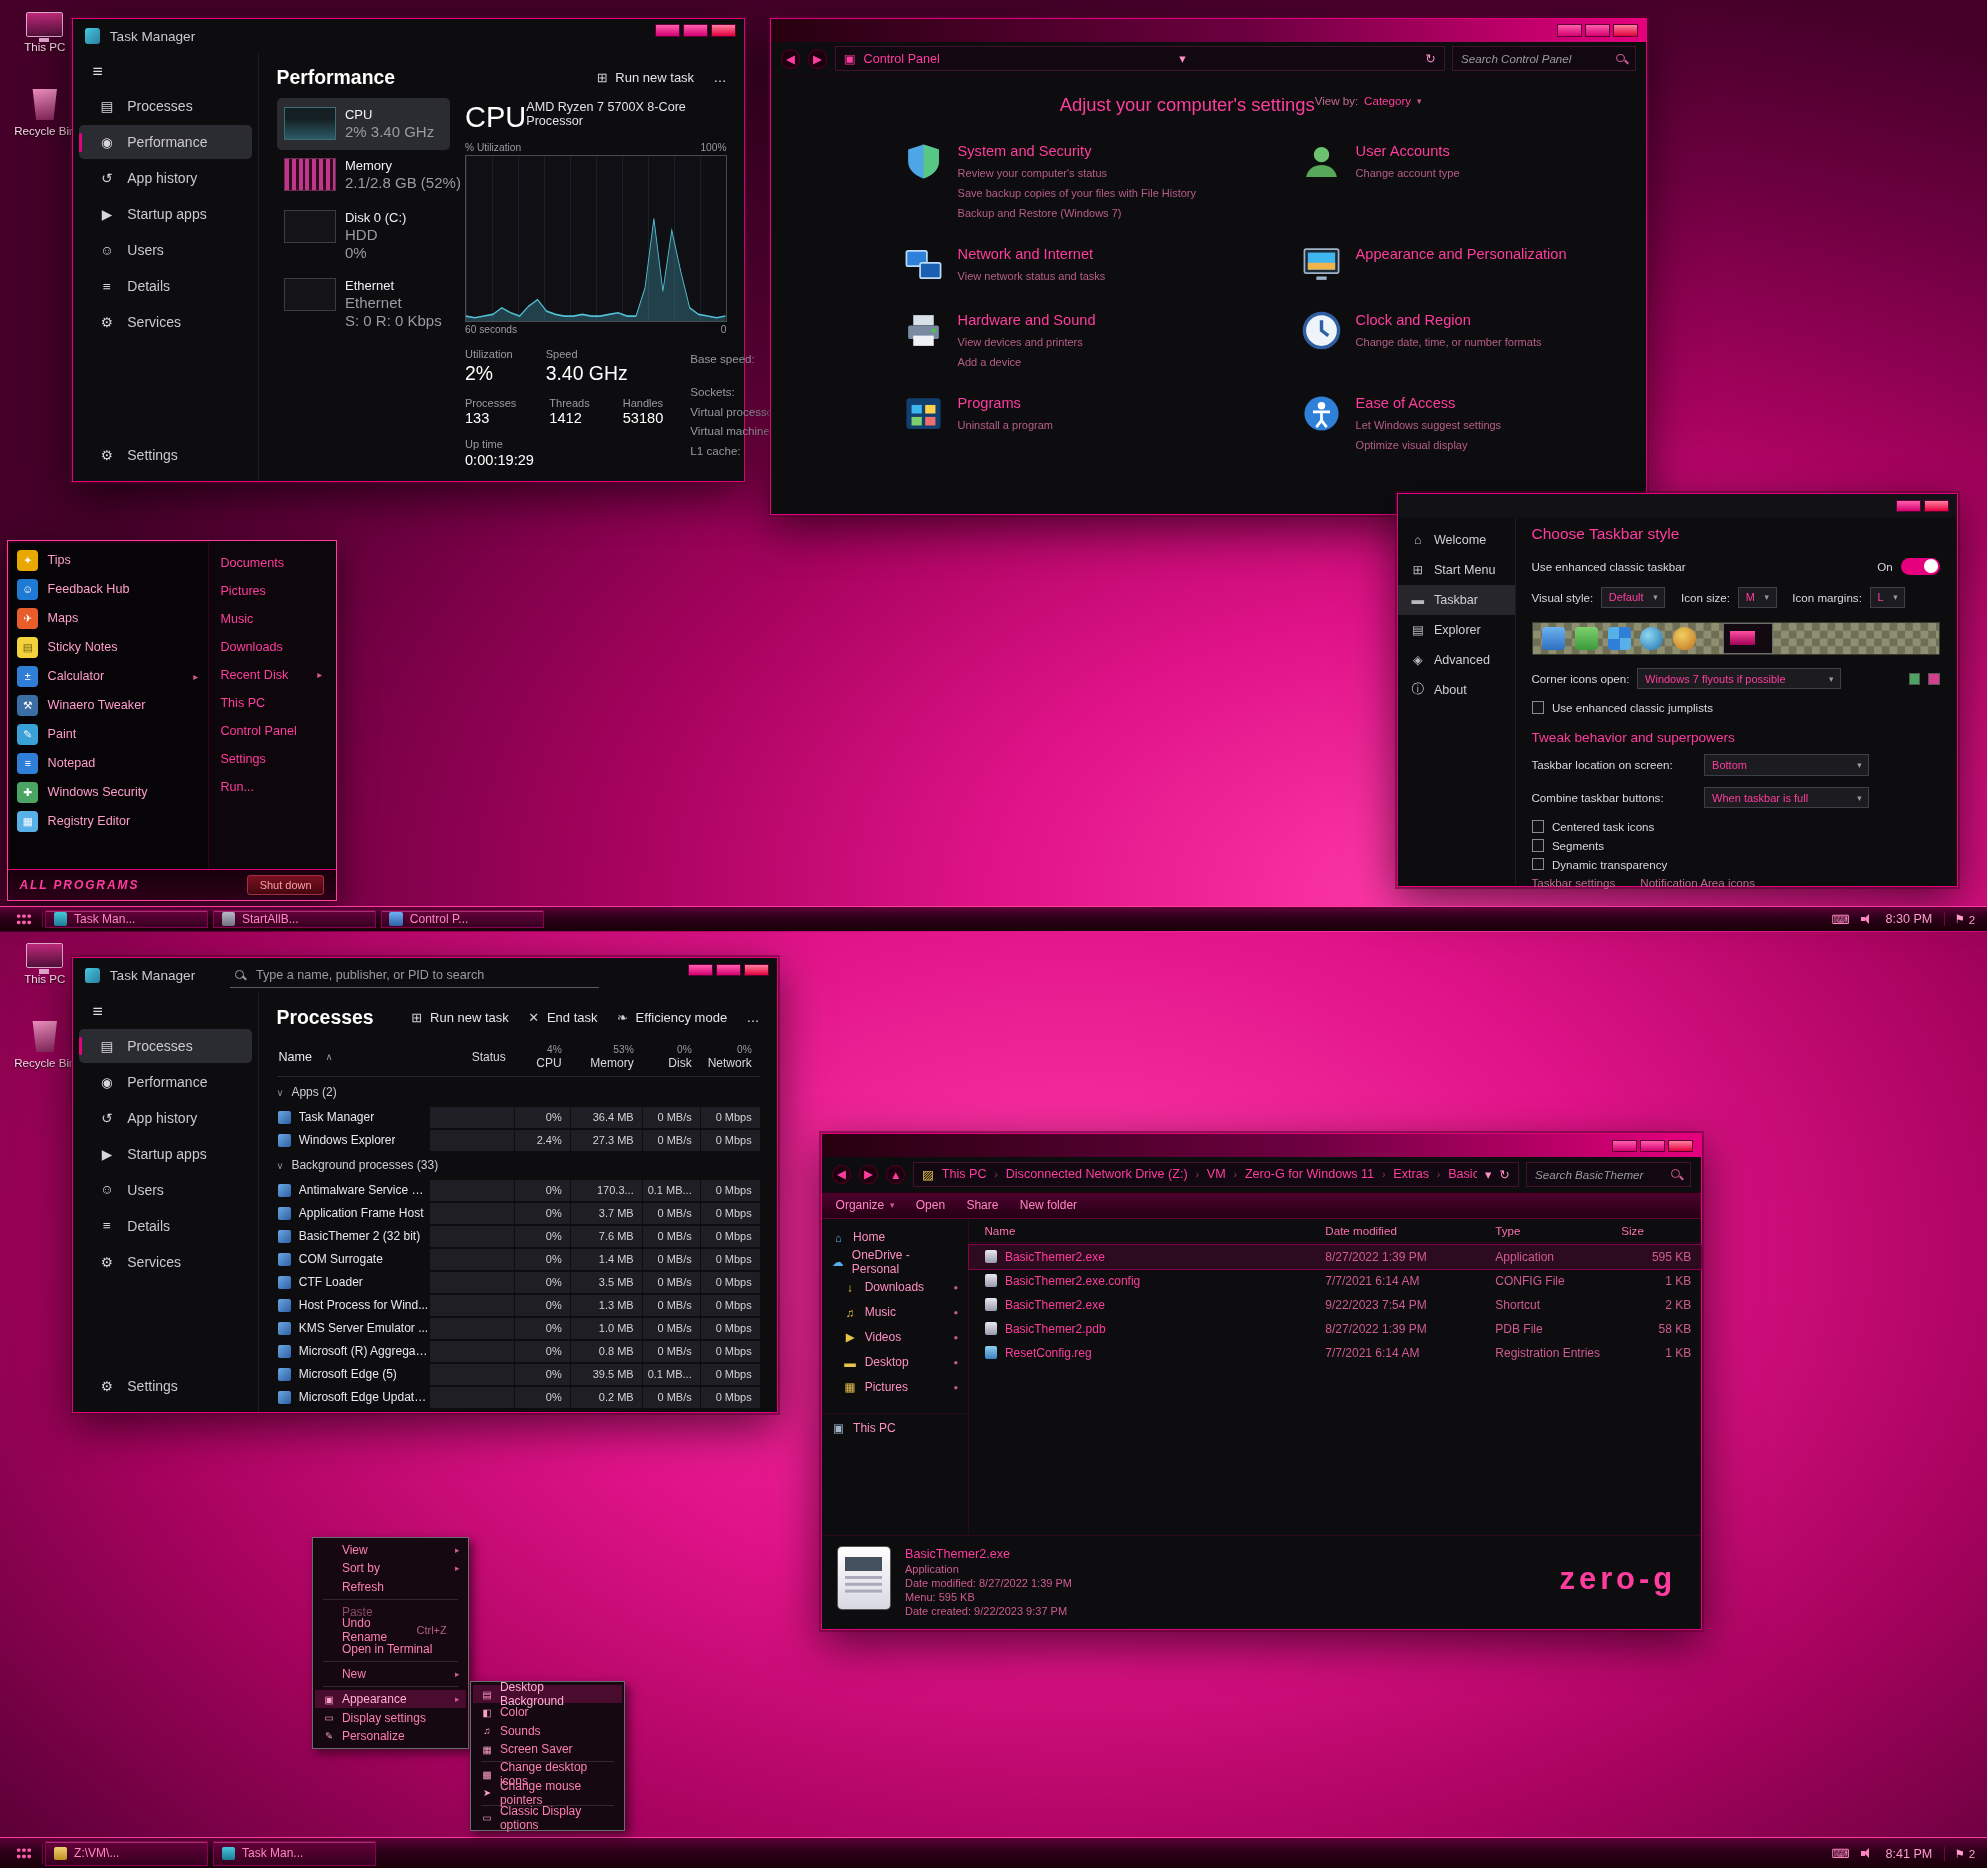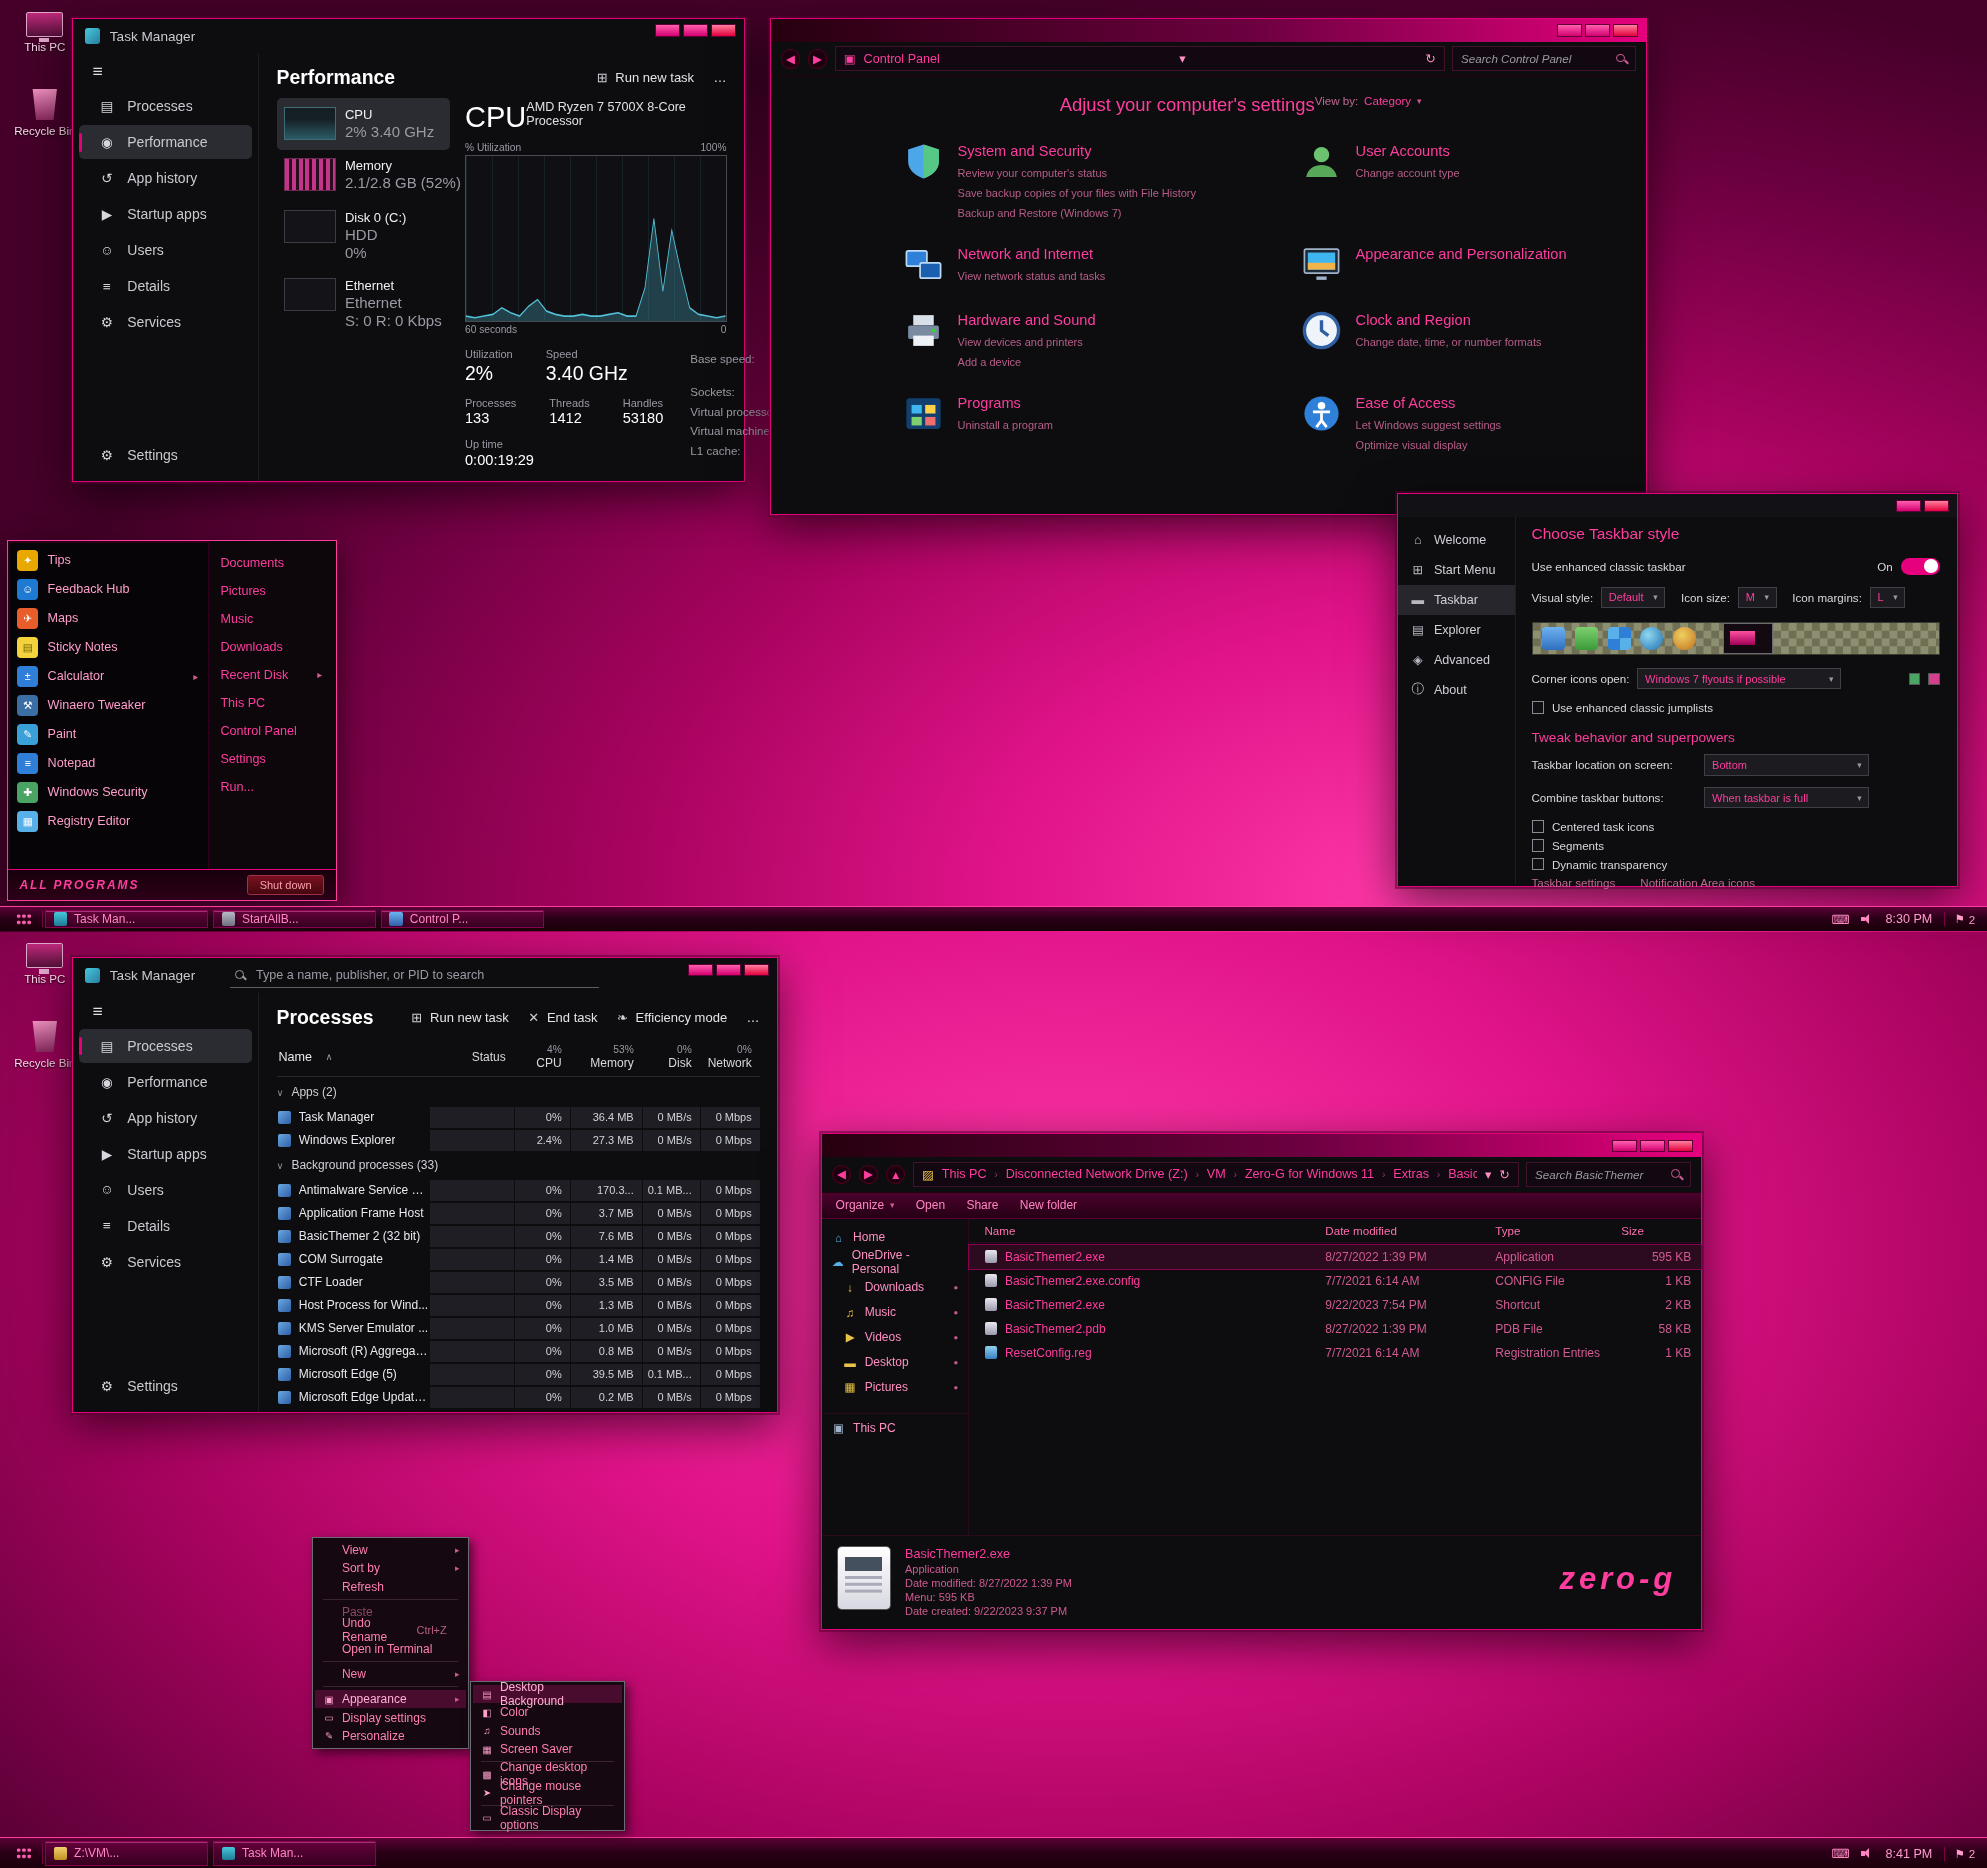--- a/index.html
+++ b/index.html
@@ -220,21 +220,21 @@
 .f-ico{width:12.6px;height:12.6px;border-radius:1.9px;background:linear-gradient(#e8e8f0,#9a9aad);flex:none}
 .ex-rows>div:nth-of-type(5) .f-ico{background:linear-gradient(#8fd0f0,#3a80c0)}
 .f-col{color:#d05a92}
 .f-size{text-align:right}
 .ex-details{height:93px;border-top:1px solid #2a0a1c;display:flex;gap:15.5px;padding:11.6px 15.5px;position:relative}
 .big-file-icon{width:52px;height:62px;border-radius:3.9px;background:linear-gradient(#fff,#d8d8e2);position:relative;flex:none;box-shadow:0 0 0 1px #555}
 .big-file-icon::before{content:"";position:absolute;left:7.8px;top:9.7px;right:7.8px;height:13.6px;background:#44505e}
 .big-file-icon::after{content:"";position:absolute;left:7.8px;top:29px;right:7.8px;height:2.9px;background:#aab;box-shadow:0 6.8px 0 #aab,0 13.6px 0 #aab}
 .d-text{display:flex;flex-direction:column;gap:1.9px;font-size:11px;color:#d05a92}
 .d-name{font-size:12.6px;color:var(--accent-bright)}
-.brand{position:absolute;right:25px;top:25px;color:var(--accent-bright);font-size:31px;font-weight:bold;font-style:italic;letter-spacing:3.9px}
+.brand{position:absolute;right:25px;top:25px;color:var(--accent-bright);font-size:31px;font-weight:bold;letter-spacing:3.9px}
 
 
 .menu{position:absolute;background:#150810;border:1px solid #6b6b73;box-shadow:3.9px 3.9px 9.7px rgba(0,0,0,.55);padding:2.9px 1.9px;font-size:12px;color:#ff7fb4;z-index:20}
 .mi{height:18.4px;display:flex;align-items:center;gap:7.8px;padding:0 19.4px 0 27px;position:relative}
 .mi .arrow{position:absolute;right:6.8px;font-size:8.7px;color:#d05a92}
 .mi .shortcut{margin-left:auto;color:#b75d88;font-size:11px}
 .mi.hl{background:#4a0c2e;color:#ffb0d4}
 .mi.dim{color:#8a4a68}
 .msep{height:1px;background:#3a2430;margin:2.9px 7.8px}
 .micon{position:absolute;left:6.8px;width:14.6px;text-align:center;font-size:9.7px;color:#ffa0cc}

